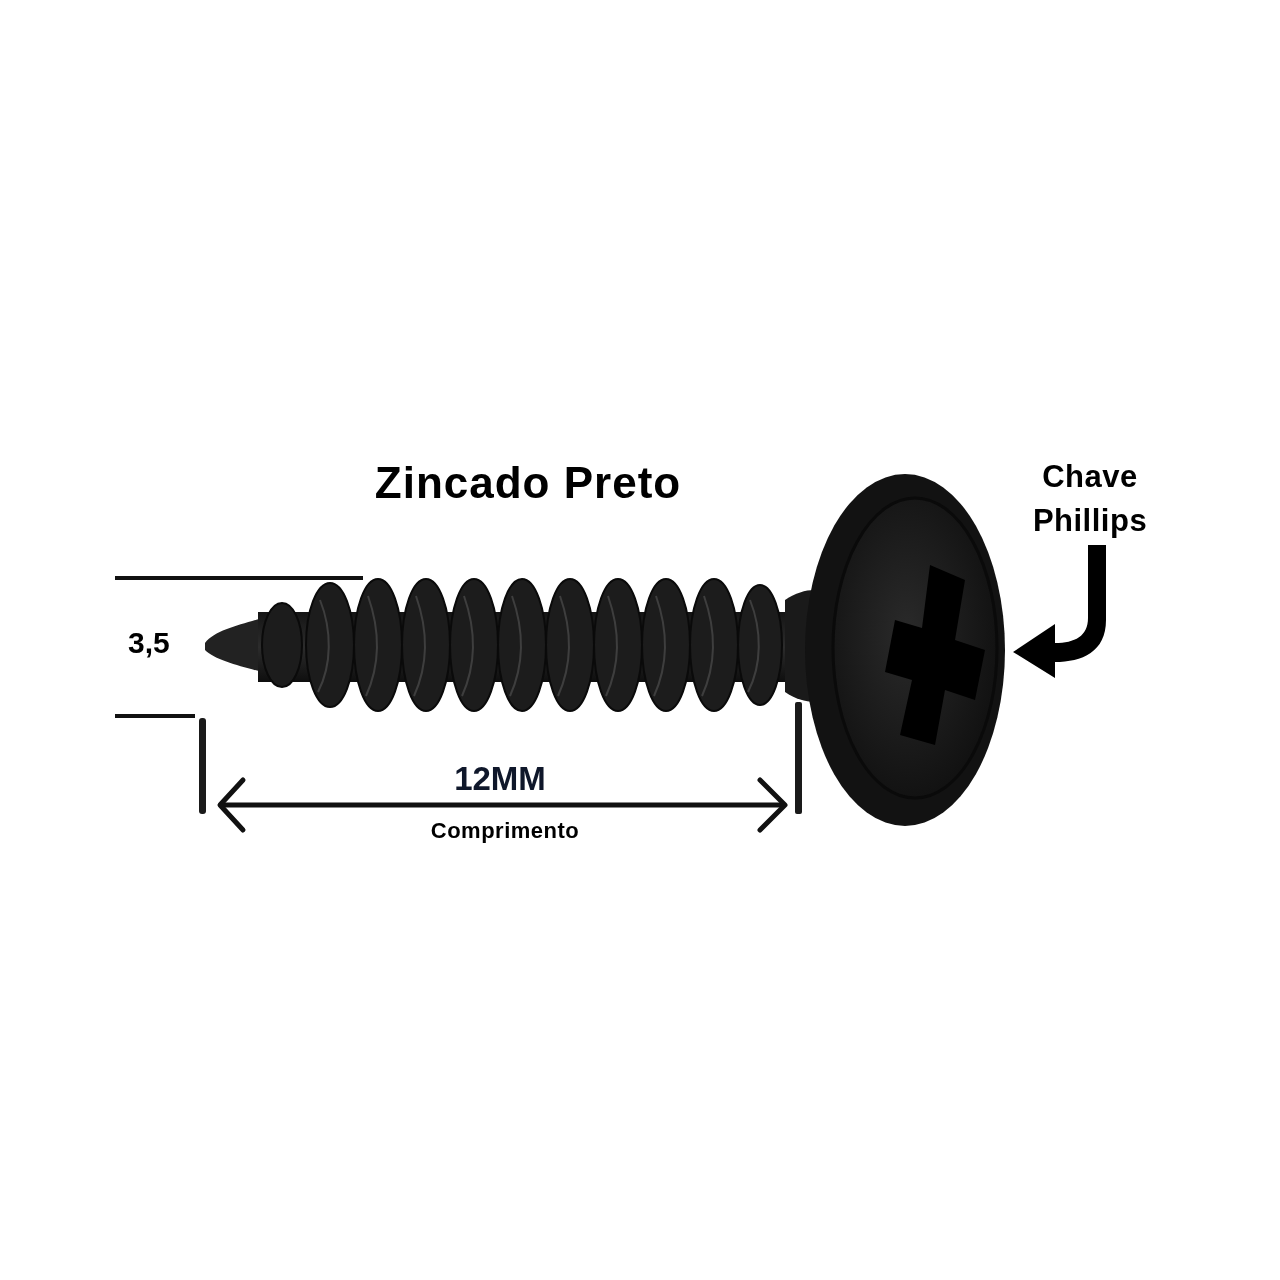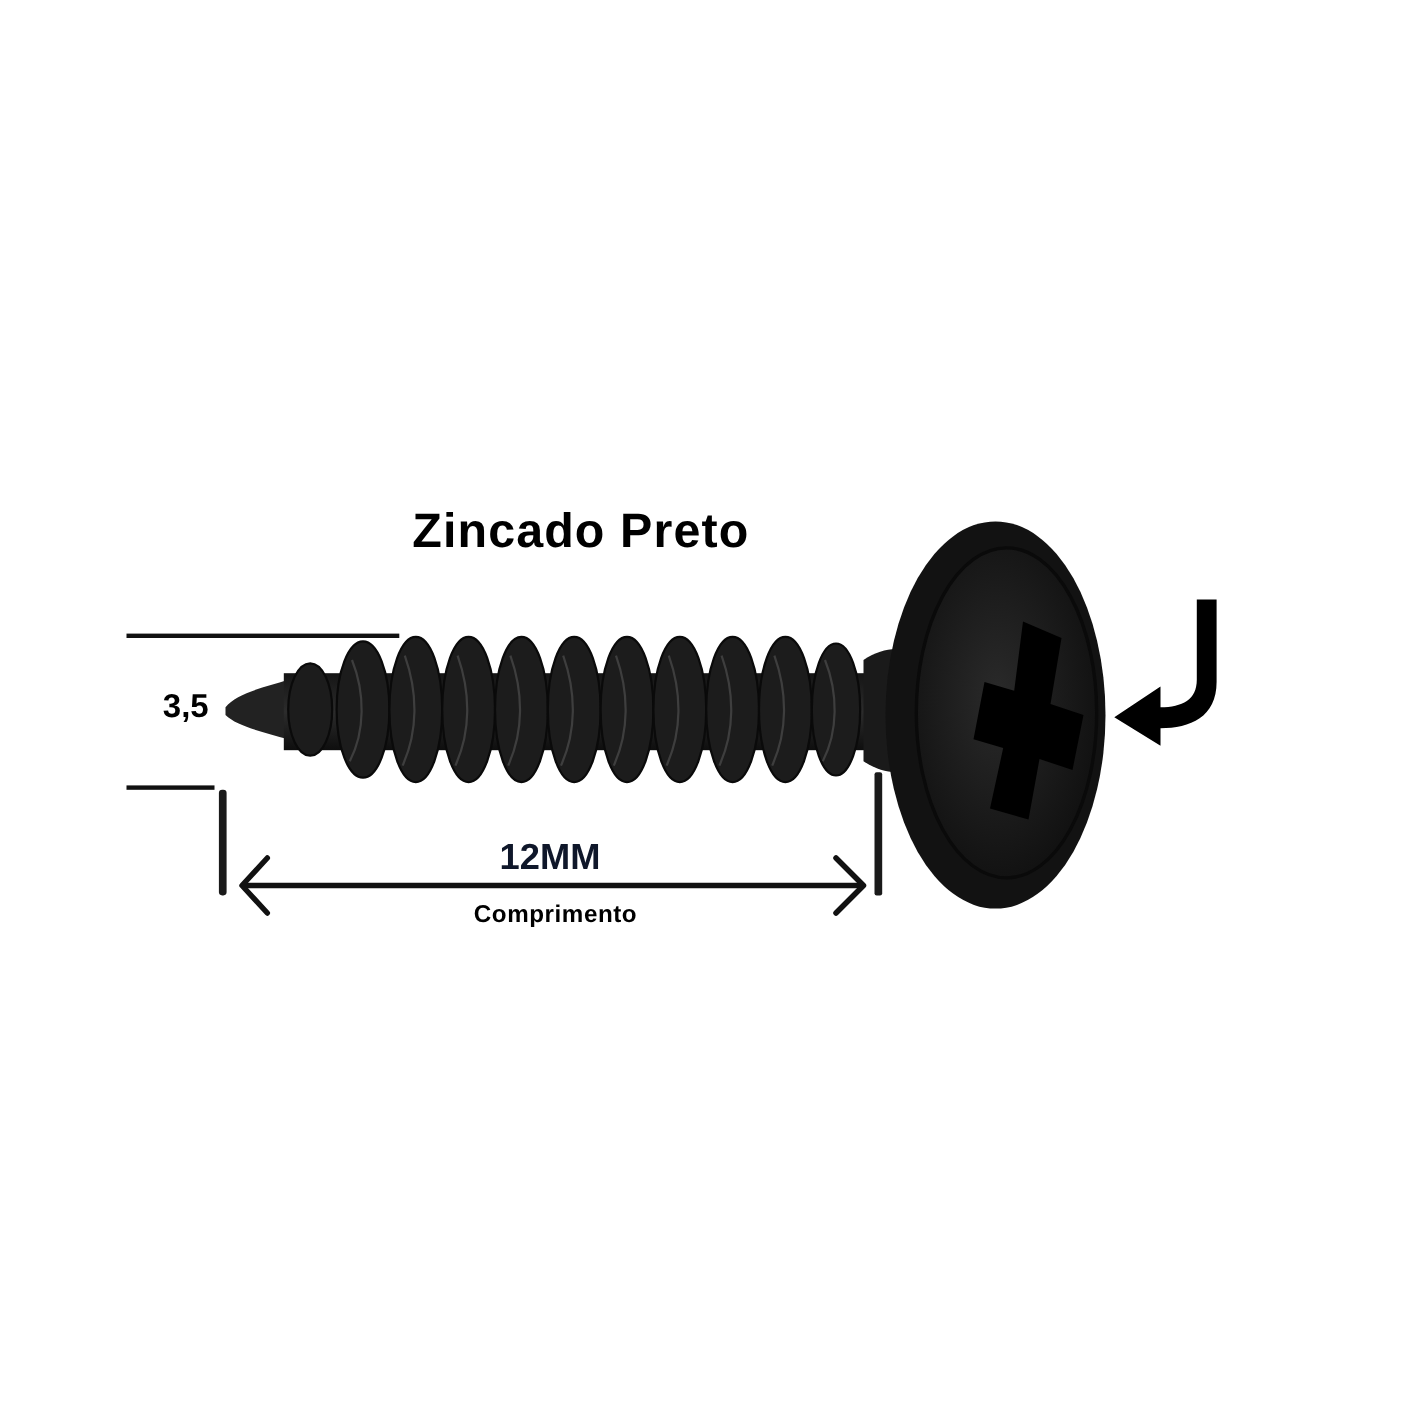--- a/index.html
+++ b/index.html
@@ -3,21 +3,21 @@
 <meta charset="utf-8">
 <style>
   html, body { margin: 0; padding: 0; background: #ffffff; }
   body { width: 1280px; height: 1280px; position: relative; overflow: hidden;
          font-family: "Liberation Sans", "DejaVu Sans", sans-serif; }
   .abs { position: absolute; }
   .title { left: 0; width: 1056px; top: 430px; text-align: center; font-weight: 700;
            font-size: 44px; color: #000; letter-spacing: 1px; margin-top: 28px; }
   .callout { left: 1010px; width: 160px; top: 455px; text-align: center; font-weight: 700;
              font-size: 31px; line-height: 44px; color: #000; letter-spacing: 0.5px; }
-  .diam-label { left: 128px; top: 626px; font-weight: 700; font-size: 30px; color: #000; margin-left: 20px; }
+  .diam-label { left: 128px; top: 626px; font-weight: 700; font-size: 30px; color: #000; }
   .len-value { left: 380px; width: 240px; top: 760px; text-align: center; font-weight: 700;
                font-size: 33px; color: #0f172a; }
   .len-caption { left: 355px; width: 300px; top: 818px; text-align: center; font-weight: 700;
                  font-size: 22px; color: #000; letter-spacing: 0.5px; }
   svg.art { position: absolute; left: 0; top: 0; }
 </style>
 </head>
 <body>
 
 <svg class="art" width="1280" height="1280" viewBox="0 0 1280 1280">
@@ -92,17 +92,19 @@
   </g>
 
   <g>
     <path d="M1088,545 L1106,545 L1106,620 C1106,652 1082,662 1055,662 L1055,678 L1013,652 L1055,624 L1055,643 C1075,643 1088,636 1088,618 Z" fill="#000"></path>
   </g>
 </svg>
 
 <div class="abs title">Zincado Preto</div>
 
 <div class="abs callout">
+  <div>Chave</div>
+  <div>Phillips</div>
 </div>
 
 <div class="abs diam-label">3,5</div>
 <div class="abs len-value">12MM</div>
 <div class="abs len-caption">Comprimento</div>
 
 </body></html>

